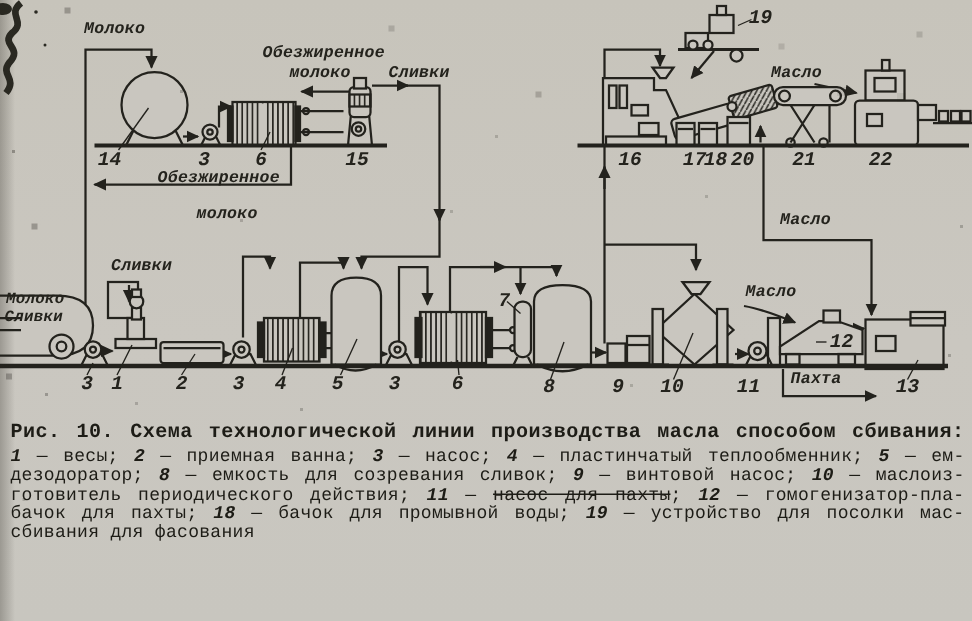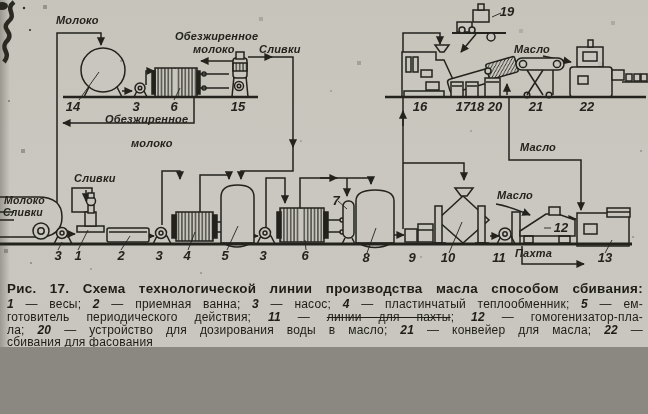--- a/index.html
+++ b/index.html
@@ -1,18 +1,18 @@
 <!DOCTYPE html>
 <html lang="ru"><head>
 <meta charset="utf-8">
 <style>
   html,body{margin:0;padding:0;background:#8a8880;}
-  #page{position:relative;width:648px;height:347px;overflow:hidden;
+  #page{position:relative;width:648px;height:414px;overflow:hidden;
         background:linear-gradient(180deg,#c7c4bb 0%,#cac7c0 55%,#c8c6bf 100%);
-        font-family:Liberation Sans, sans-serif;color:#1d1c16;}
+        font-family:Liberation Mono, monospace;color:#1d1c16;}
   #edge-shadow{position:absolute;left:0;top:0;width:10px;height:414px;
         background:linear-gradient(90deg,rgba(38,35,28,.28),rgba(38,35,28,0));pointer-events:none;}
   #speckles{position:absolute;left:0;top:0;width:2px;height:2px;background:transparent;pointer-events:none;
         box-shadow:22px 150px 0 1px rgba(40,38,32,.30),8px 100px 0 0 rgba(40,38,32,.35),
         5px 250px 0 1px rgba(40,38,32,.30),30px 262px 0 0 rgba(40,38,32,.30),
         90px 268px 0 0 rgba(40,38,32,.22),160px 146px 0 0 rgba(40,38,32,.22),
         120px 60px 0 0 rgba(40,38,32,.25),260px 18px 0 1px rgba(40,38,32,.18),
         300px 140px 0 0 rgba(40,38,32,.2),358px 62px 0 1px rgba(40,38,32,.22),
         520px 30px 0 1px rgba(40,38,32,.14),612px 22px 0 1px rgba(40,38,32,.16),
         640px 150px 0 0 rgba(40,38,32,.25),470px 130px 0 0 rgba(40,38,32,.2),
@@ -301,21 +301,21 @@
   <div class="lbl" style="left:193px;top:43px">молоко</div>
   <div class="lbl" style="left:259px;top:43px">Сливки</div>
   <div class="lbl" style="left:105px;top:113px">Обезжиренное</div>
   <div class="lbl" style="left:131px;top:137px">молоко</div>
   <div class="lbl" style="left:74px;top:172px">Сливки</div>
   <div class="lbl" style="left:4px;top:194px;font-size:10.5px">Молоко</div>
   <div class="lbl" style="left:3px;top:206px;font-size:10.5px">Сливки</div>
   <div class="lbl" style="left:514px;top:43px">Масло</div>
   <div class="lbl" style="left:520px;top:141px">Масло</div>
   <div class="lbl" style="left:497px;top:189px">Масло</div>
-  <div class="lbl" style="left:515px;top:247px">Пахта</div>
+  <div class="lbl" style="left:527px;top:247px">Пахта</div>
 
   <div class="num" style="left:62px;top:100px">14</div>
   <div class="num" style="left:125px;top:100px">3</div>
   <div class="num" style="left:163px;top:100px">6</div>
   <div class="num" style="left:227px;top:100px">15</div>
   <div class="num" style="left:409px;top:100px">16</div>
   <div class="num" style="left:452px;top:100px">17</div>
   <div class="num" style="left:466px;top:100px">18</div>
   <div class="num" style="left:484px;top:100px">20</div>
   <div class="num" style="left:525px;top:100px">21</div>
@@ -332,22 +332,23 @@
   <div class="num" style="left:294px;top:249px">6</div>
   <div class="num" style="left:325px;top:194px">7</div>
   <div class="num" style="left:355px;top:251px">8</div>
   <div class="num" style="left:401px;top:251px">9</div>
   <div class="num" style="left:437px;top:251px">10</div>
   <div class="num" style="left:488px;top:251px">11</div>
   <div class="num" style="left:550px;top:221px">12</div>
   <div class="num" style="left:594px;top:251px">13</div>
 
   <div class="caption">
-    <div class="cap-title"><span>Рис. 17.</span><span> Схема технологической линии производства масла способом сбивания:</span></div>
+    <div class="cap-title"><span>Рис. 10.</span><span> Схема технологической линии производства масла способом сбивания:</span></div>
     <div class="cap-line"><span class="italic-nums"><i>1</i> — весы; <i>2</i> — приемная ванна; <i>3</i> — насос; <i>4</i> — пластинчатый теплообменник; <i>5</i> — ем-</span></div>
-    <div class="cap-line"><span class="italic-nums">готовитель периодического действия; <i>11</i> — </span><span class="strike italic-nums">линии для пахты</span><span class="italic-nums">; <i>12</i> — гомогенизатор-пла-</span></div>
-    <div class="cap-line"><span class="italic-nums">ла; <i>20</i> — устройство для дозирования воды в масло; <i>21</i> — конвейер для масла; <i>22</i> —</span></div>
+    <div class="cap-line"><span class="italic-nums">дезодоратор; <i>8</i> — емкость для созревания сливок; <i>9</i> — винтовой насос; <i>10</i> — маслоиз-</span></div>
+    <div class="cap-line"><span class="italic-nums">готовитель периодического действия; <i>11</i> — </span><span class="strike italic-nums">насос для пахты</span><span class="italic-nums">; <i>12</i> — гомогенизатор-пла-</span></div>
+    <div class="cap-line"><span class="italic-nums">бачок для пахты; <i>18</i> — бачок для промывной воды; <i>19</i> — устройство для посолки мас-</span></div>
     <div class="cap-line last"><span class="italic-nums">сбивания для фасования</span></div>
   </div>
 
   <div id="edge-shadow"></div>
   <div id="speckles"></div>
 </div>
 
 </body></html>

